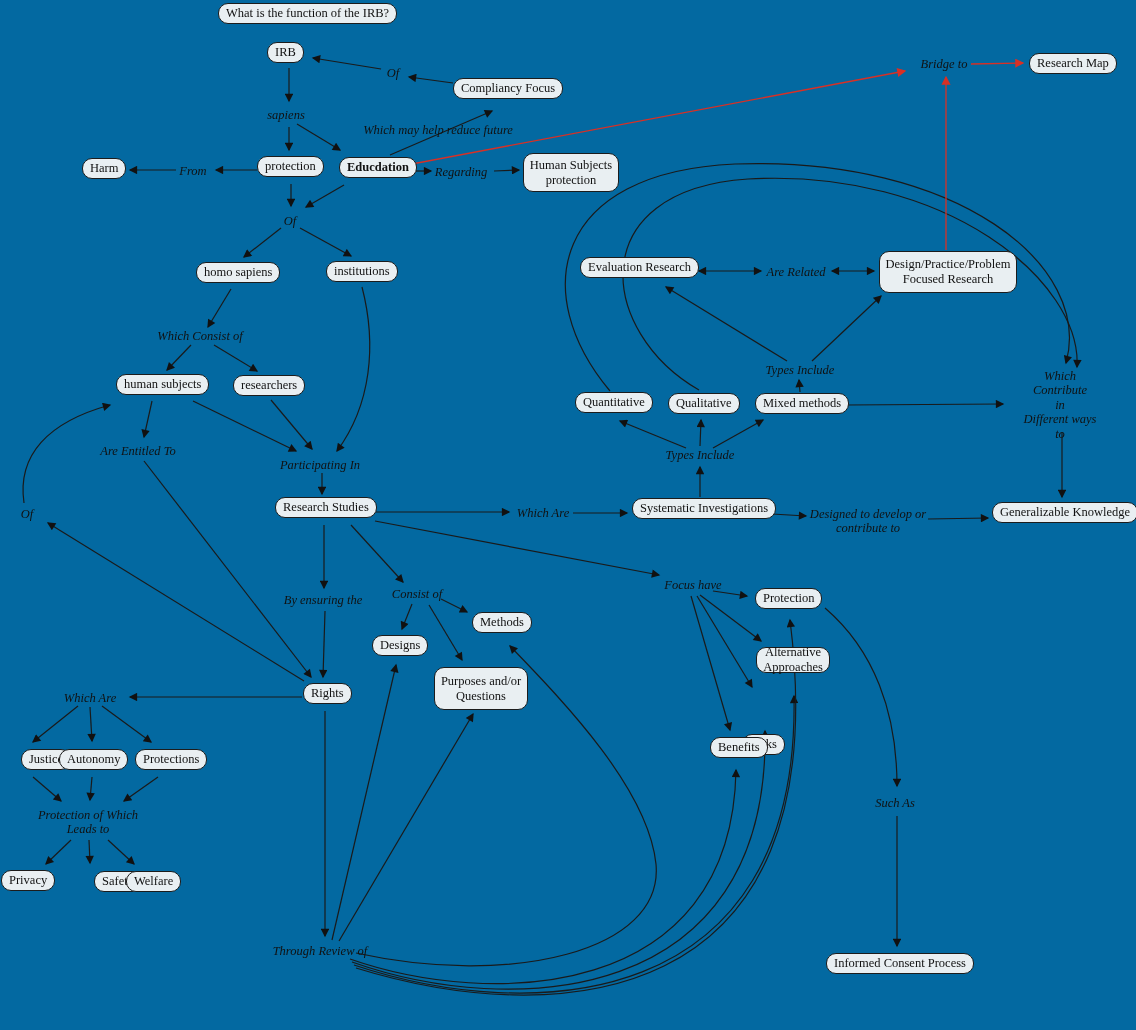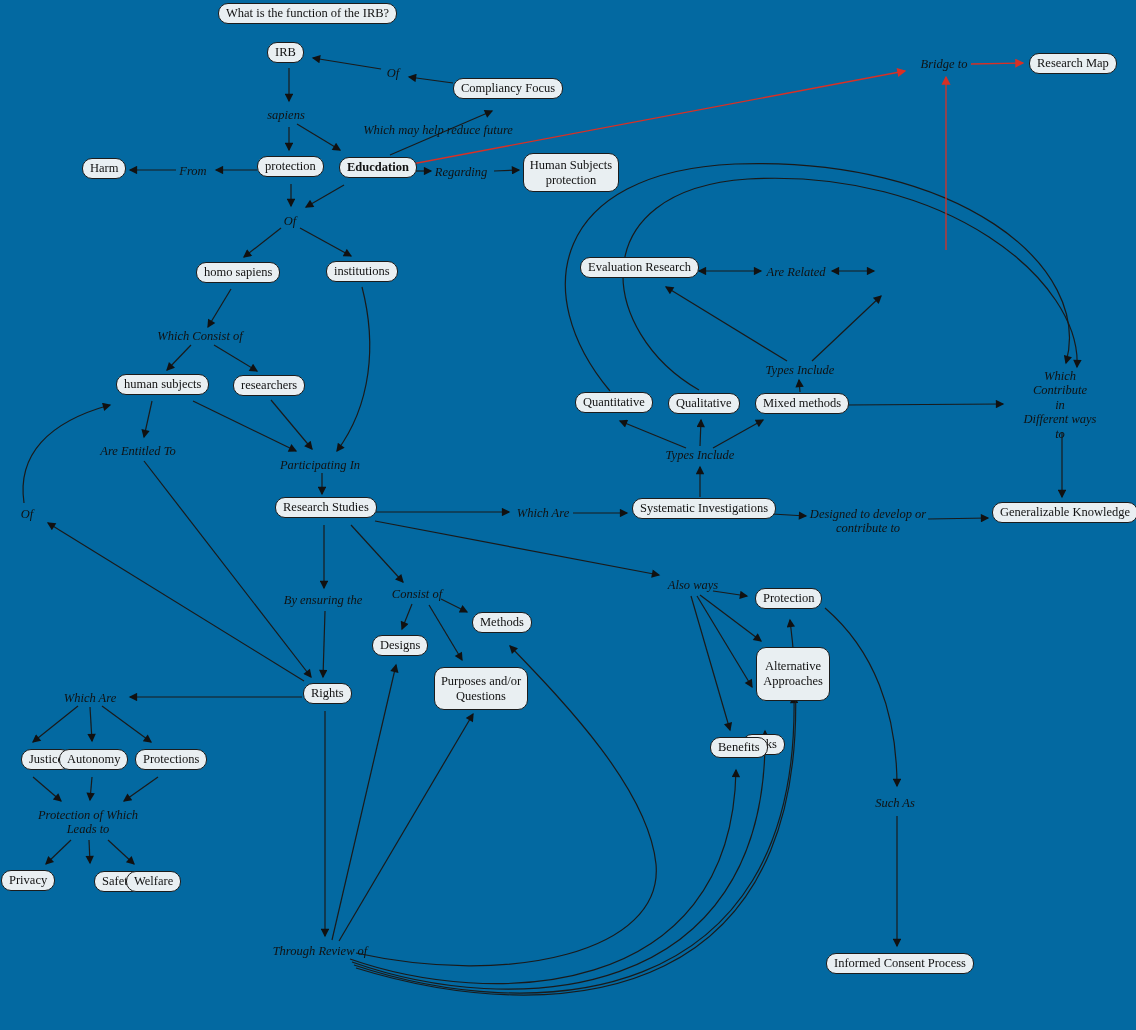--- a/index.html
+++ b/index.html
@@ -117,29 +117,31 @@
 <div class="node" style="left:82px;top:158px;">Harm</div>
 <div class="node" style="left:257px;top:156px;">protection</div>
 <div class="node" style="left:339px;top:157px;font-weight:bold;">Educdation</div>
 <div class="node wrap" style="left:523px;top:153px;width:96px;height:39px;">Human Subjects
 protection</div>
 <div class="node" style="left:196px;top:262px;">homo sapiens</div>
 <div class="node" style="left:326px;top:261px;">institutions</div>
 <div class="node" style="left:116px;top:374px;">human subjects</div>
 <div class="node" style="left:233px;top:375px;">researchers</div>
 <div class="node" style="left:580px;top:257px;">Evaluation Research</div>
+<div class="node wrap" style="left:879px;top:251px;width:138px;height:42px;">Design/Practice/Problem
+Focused Research</div>
 <div class="node" style="left:575px;top:392px;">Quantitative</div>
 <div class="node" style="left:668px;top:393px;">Qualitative</div>
 <div class="node" style="left:755px;top:393px;">Mixed methods</div>
 <div class="node" style="left:275px;top:497px;">Research Studies</div>
 <div class="node" style="left:632px;top:498px;">Systematic Investigations</div>
 <div class="node" style="left:992px;top:502px;">Generalizable Knowledge</div>
 <div class="node" style="left:1029px;top:53px;">Research Map</div>
 <div class="node" style="left:755px;top:588px;">Protection</div>
-<div class="node wrap" style="left:756px;top:647px;width:74px;height:54px;">Alternative
+<div class="node wrap" style="left:756px;top:647px;width:74px;height:26px;">Alternative
 Approaches</div>
 <div class="node" style="left:742px;top:734px;padding-left:6px;">Risks</div>
 <div class="node" style="left:710px;top:737px;">Benefits</div>
 <div class="node" style="left:372px;top:635px;">Designs</div>
 <div class="node" style="left:472px;top:612px;">Methods</div>
 <div class="node wrap" style="left:434px;top:667px;width:94px;height:43px;">Purposes and/or
 Questions</div>
 <div class="node" style="left:303px;top:683px;">Rights</div>
 <div class="node" style="left:21px;top:749px;">Justice</div>
 <div class="node" style="left:59px;top:749px;">Autonomy</div>
@@ -153,21 +155,21 @@
 <div class="elabel" style="left:286px;top:115px;">sapiens</div>
 <div class="elabel" style="left:438px;top:130px;">Which may help reduce future</div>
 <div class="elabel" style="left:193px;top:171px;">From</div>
 <div class="elabel" style="left:461px;top:172px;">Regarding</div>
 <div class="elabel" style="left:290px;top:221px;">Of</div>
 <div class="elabel" style="left:200px;top:336px;">Which Consist of</div>
 <div class="elabel" style="left:138px;top:451px;">Are Entitled To</div>
 <div class="elabel" style="left:320px;top:465px;">Participating In</div>
 <div class="elabel" style="left:27px;top:514px;">Of</div>
 <div class="elabel" style="left:543px;top:513px;">Which Are</div>
-<div class="elabel" style="left:693px;top:585px;">Also ways</div>
+<div class="elabel" style="left:693px;top:585px;">Focus have</div>
 <div class="elabel" style="left:868px;top:521px;">Designed to develop or
 contribute to</div>
 <div class="elabel" style="left:796px;top:272px;">Are Related</div>
 <div class="elabel" style="left:800px;top:370px;">Types Include</div>
 <div class="elabel" style="left:700px;top:455px;">Types Include</div>
 <div class="elabel" style="left:1060px;top:405px;">Which Contribute
 in
 Different ways to</div>
 <div class="elabel" style="left:944px;top:64px;">Bridge to</div>
 <div class="elabel" style="left:895px;top:803px;">Such As</div>

